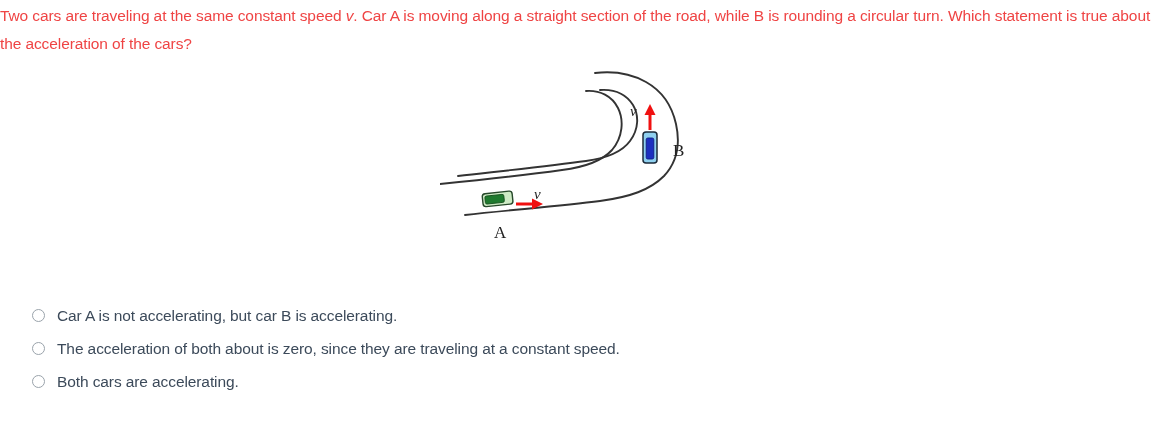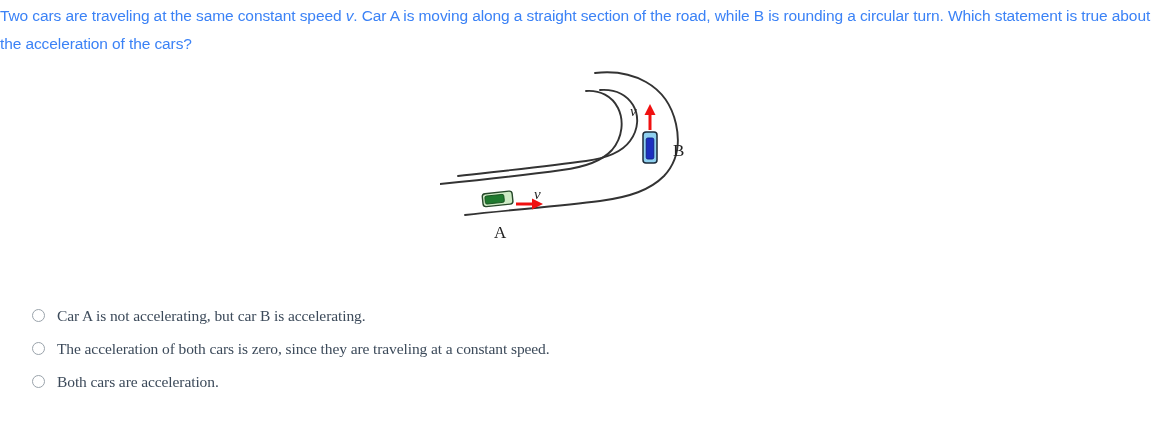--- a/index.html
+++ b/index.html
@@ -17,21 +17,21 @@
   }
 
   
   #question-prompt {
     position: absolute;
     left: 0px;
     top: 2px;
     width: 1172px;
     font-size: 15.5px;
     line-height: 28px;
-    color: #3b82f6;
+    color: #ef4444;
     letter-spacing: -0.1px;
     white-space: pre-wrap;
   }
   #question-prompt .ital {
     font-style: italic;
   }
 
   
   #figure {
     position: absolute;
@@ -48,21 +48,20 @@
   #options {
     position: absolute;
     left: 32px;
     top: 299px;
     width: 1000px;
   }
   .option-row {
     display: flex;
     align-items: center;
     height: 33px;
-    font-family: Liberation Serif, serif;
   }
   .radio {
     width: 13px;
     height: 13px;
     border: 1.3px solid #9aa3ab;
     border-radius: 50%;
     background: #ffffff;
     flex: 0 0 auto;
     box-sizing: border-box;
   }
@@ -139,21 +138,21 @@
 <div id="options">
 
   <div class="option-row">
     <span class="radio"></span>
     <span class="option-label">Car A is not accelerating, but car B is accelerating.</span>
   </div>
 
 
   <div class="option-row">
     <span class="radio"></span>
-    <span class="option-label">The acceleration of both cars is zero, since they are traveling at a constant speed.</span>
+    <span class="option-label">The acceleration of both about is zero, since they are traveling at a constant speed.</span>
   </div>
 
   <div class="option-row">
     <span class="radio"></span>
-    <span class="option-label">Both cars are acceleration.</span>
+    <span class="option-label">Both cars are accelerating.</span>
   </div>
 
 </div>
 
 </body></html>

